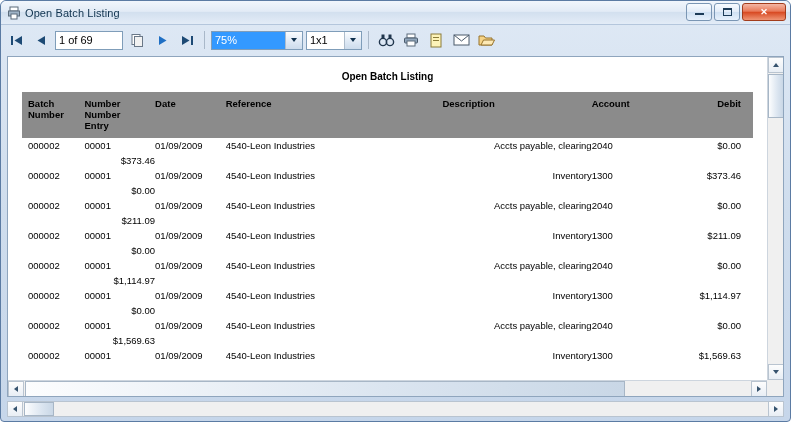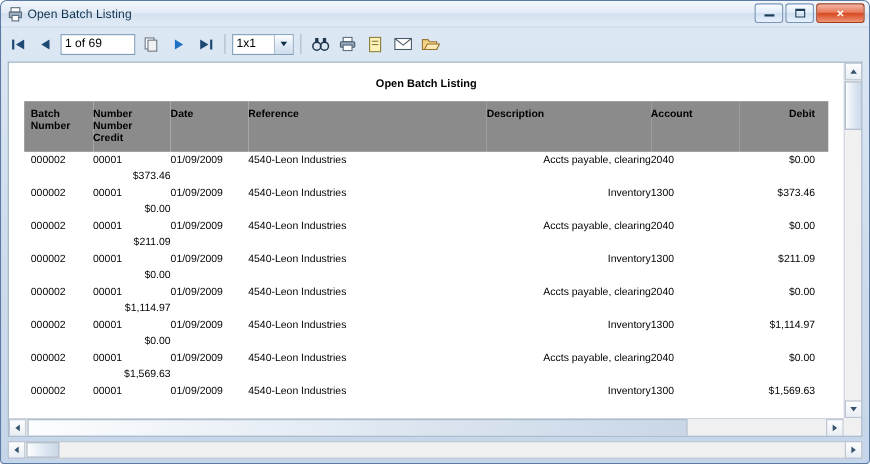--- a/index.html
+++ b/index.html
@@ -336,20 +336,26 @@
         <polygon points="3,2 3,11 10.5,6.5" fill="#1f6fc4"></polygon>
       </svg>
     </div>
     <div class="tb-btn">
       <svg width="15" height="13" viewBox="0 0 15 13">
         <polygon points="2,2 2,11 9.5,6.5" fill="#1d4a75"></polygon>
         <rect x="11" y="2" width="2" height="9" fill="#1d4a75"></rect>
       </svg>
     </div>
     <div class="tb-sep"></div>
+    <div class="combo zoom-combo selected">
+      <span class="value">75%</span>
+      <span class="arrow">
+          <i></i>
+        </span>
+    </div>
     <div class="combo layout-combo">
       <span class="value">1x1</span>
       <span class="arrow">
           <i></i>
         </span>
     </div>
     <div class="tb-sep"></div>
     <div class="tb-btn">
       <svg width="17" height="14" viewBox="0 0 17 14">
         <circle cx="5" cy="9" r="3.6" fill="none" stroke="#20364d" stroke-width="1.4"></circle>
@@ -393,21 +399,21 @@
       <table class="rpt">
         <thead>
           <tr>
             <th class="col-batch">
               <div>Batch</div>
                 <div>Number</div>
             </th>
             <th class="col-entry">
               <div>Number</div>
                 <div>Number</div>
-              <div>Credit</div>
+              <div>Entry</div>
             </th>
             <th class="col-date">Date</th>
             <th class="col-ref">Reference</th>
             <th class="col-desc">Description</th>
             <th class="col-acct">Account</th>
             <th class="col-debit num">Debit</th>
           </tr>
         </thead>
         <tbody>
           <tr>

